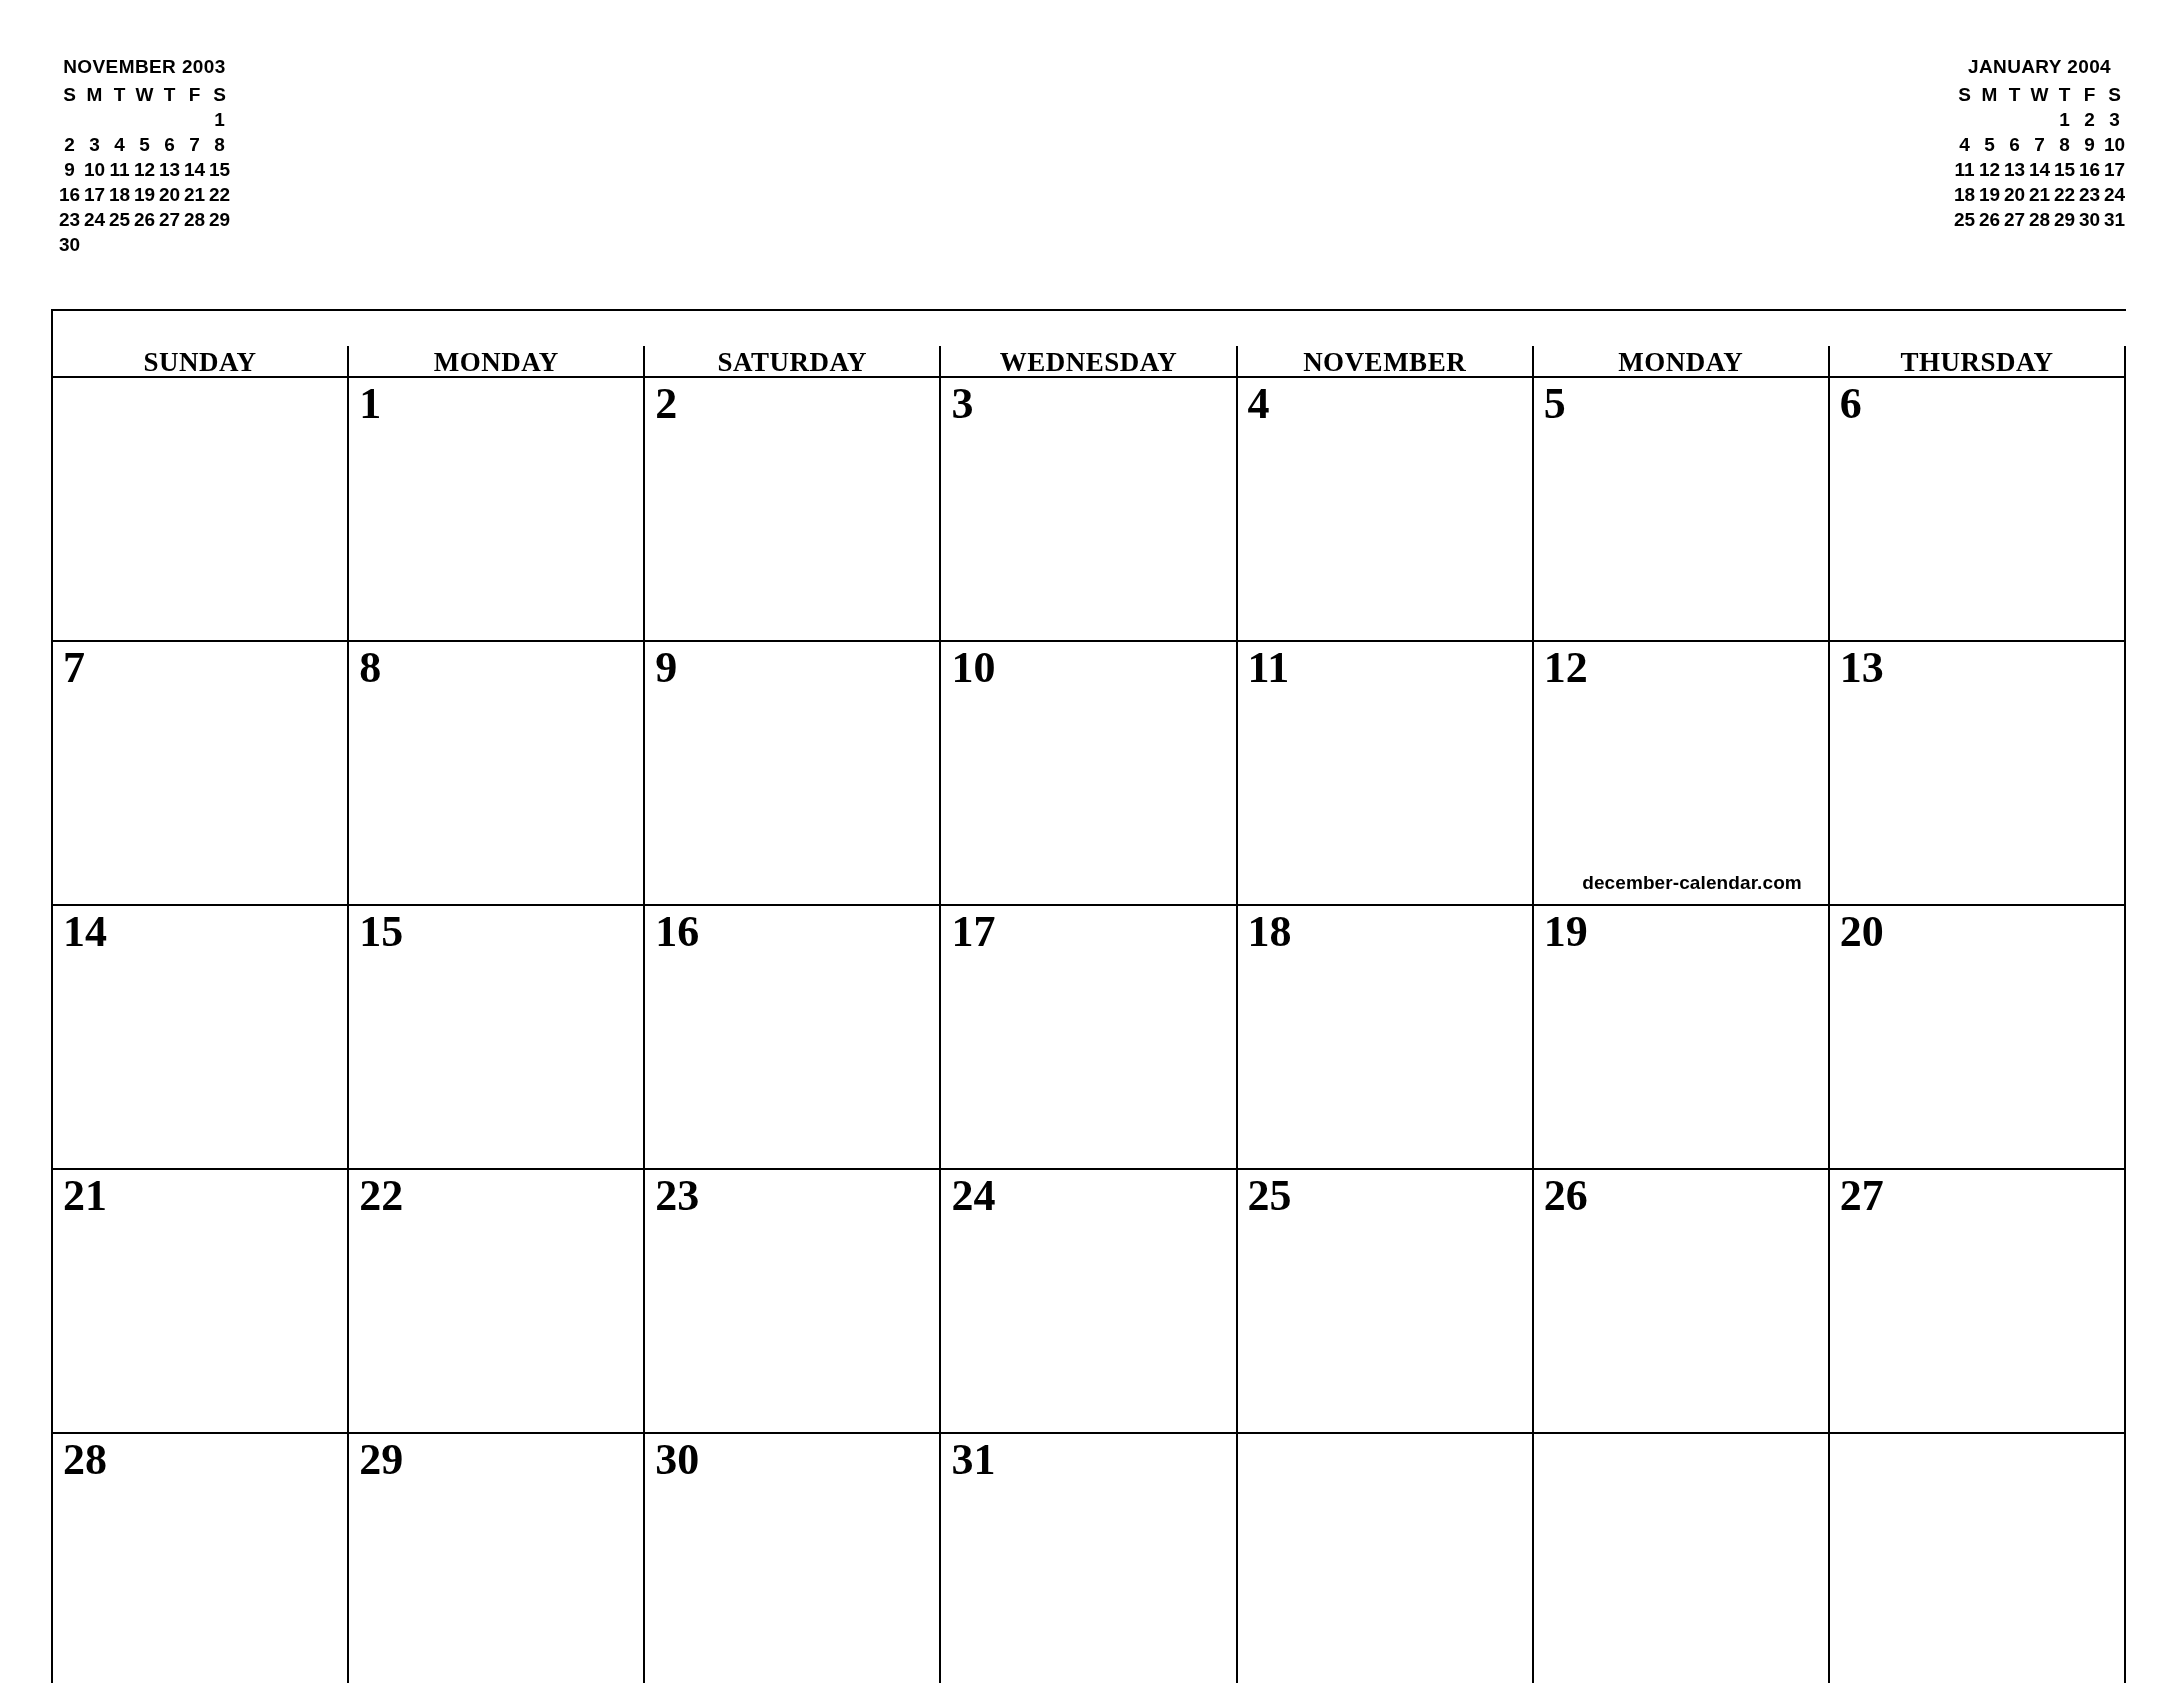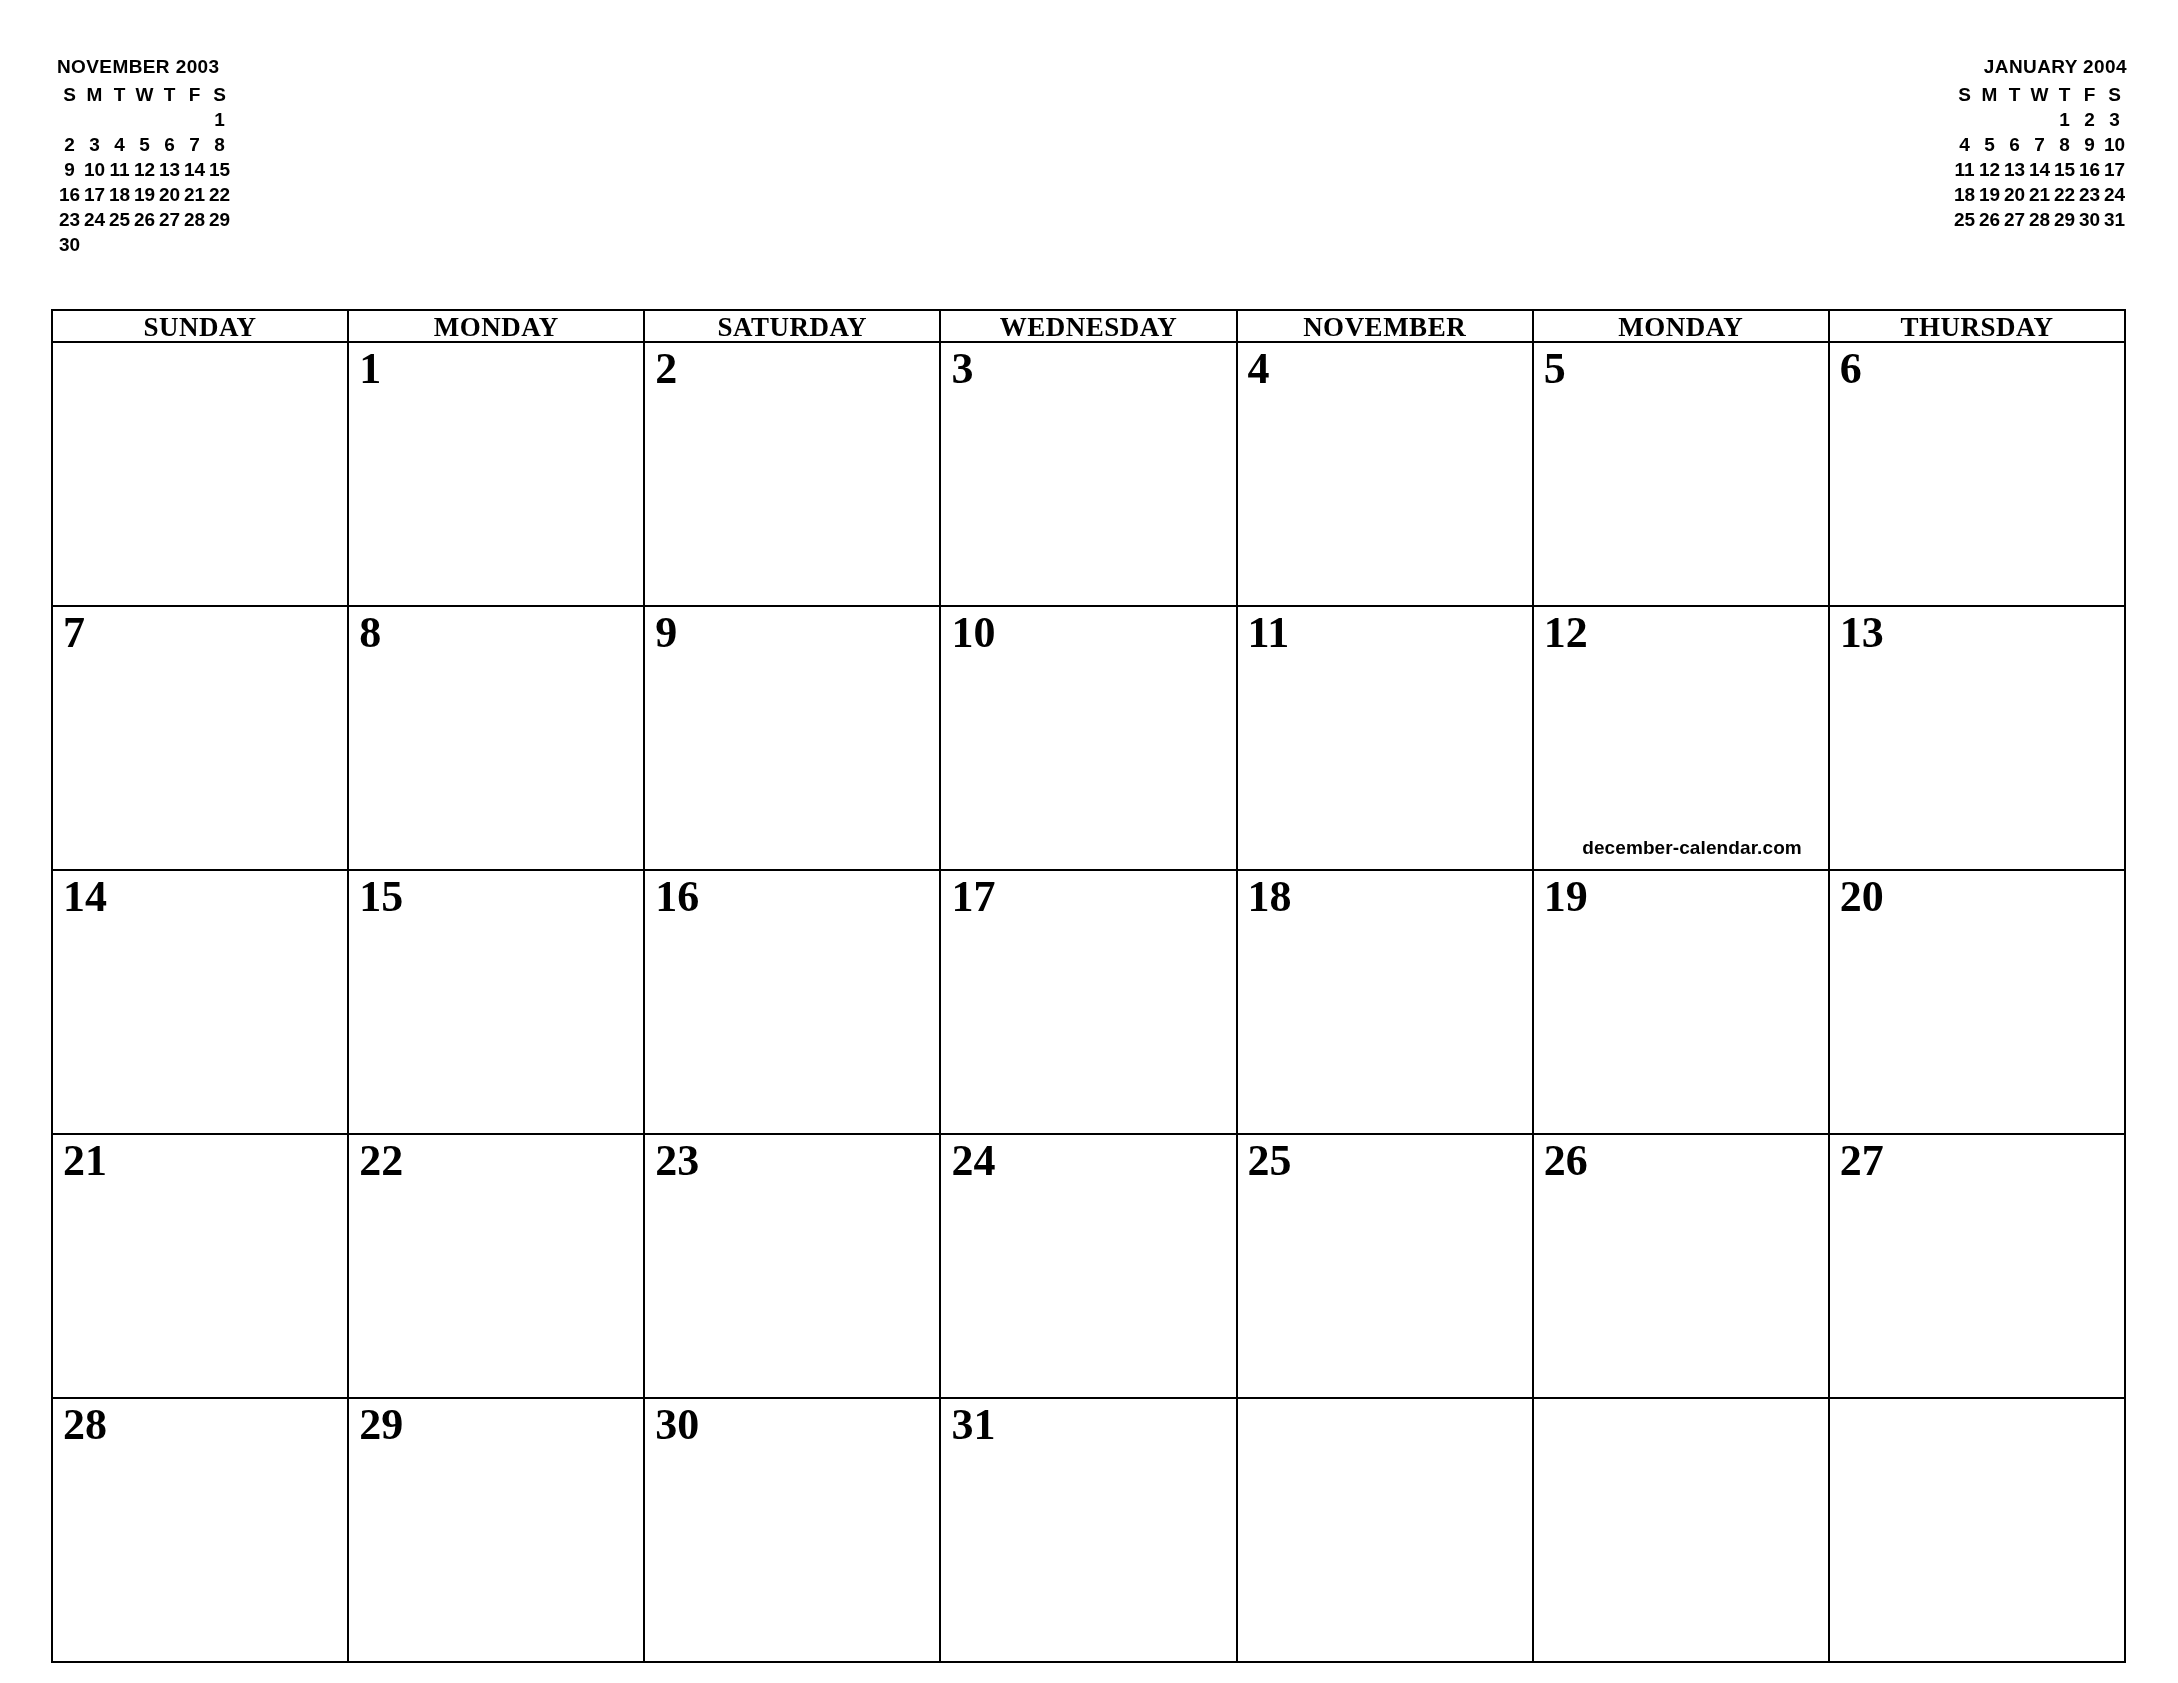--- a/index.html
+++ b/index.html
@@ -46,20 +46,21 @@
   .mini-next {
     right: 51px;
     top: 54px;
     text-align: right;
   }
   .mini-title {
     font-size: 19px;
     font-weight: bold;
     letter-spacing: 0.4px;
     margin-bottom: 3px;
+    text-align: center;
   }
   .mini-grid {
     display: grid;
     grid-template-columns: repeat(7, 25px);
     grid-auto-rows: 25px;
     font-size: 19px;
   }
   .mini-prev .mini-grid { justify-content: start; }
   .mini-next .mini-grid { justify-content: end; }
   .mini-cell {
@@ -103,20 +104,21 @@
     border-right: 2px solid #000;
     border-bottom: 2px solid #000;
     height: 32px;
     line-height: 32px;
     text-align: center;
     font-size: 27px;
     font-weight: bold;
     font-family: "Liberation Serif", serif;
     letter-spacing: 0.5px;
     box-sizing: border-box;
+    margin-top: 35px;
   }
   .weeks {
     display: grid;
     grid-template-columns: repeat(7, 1fr);
   }
   .day-cell {
     position: relative;
     border-right: 2px solid #000;
     border-bottom: 2px solid #000;
     height: 264px;

